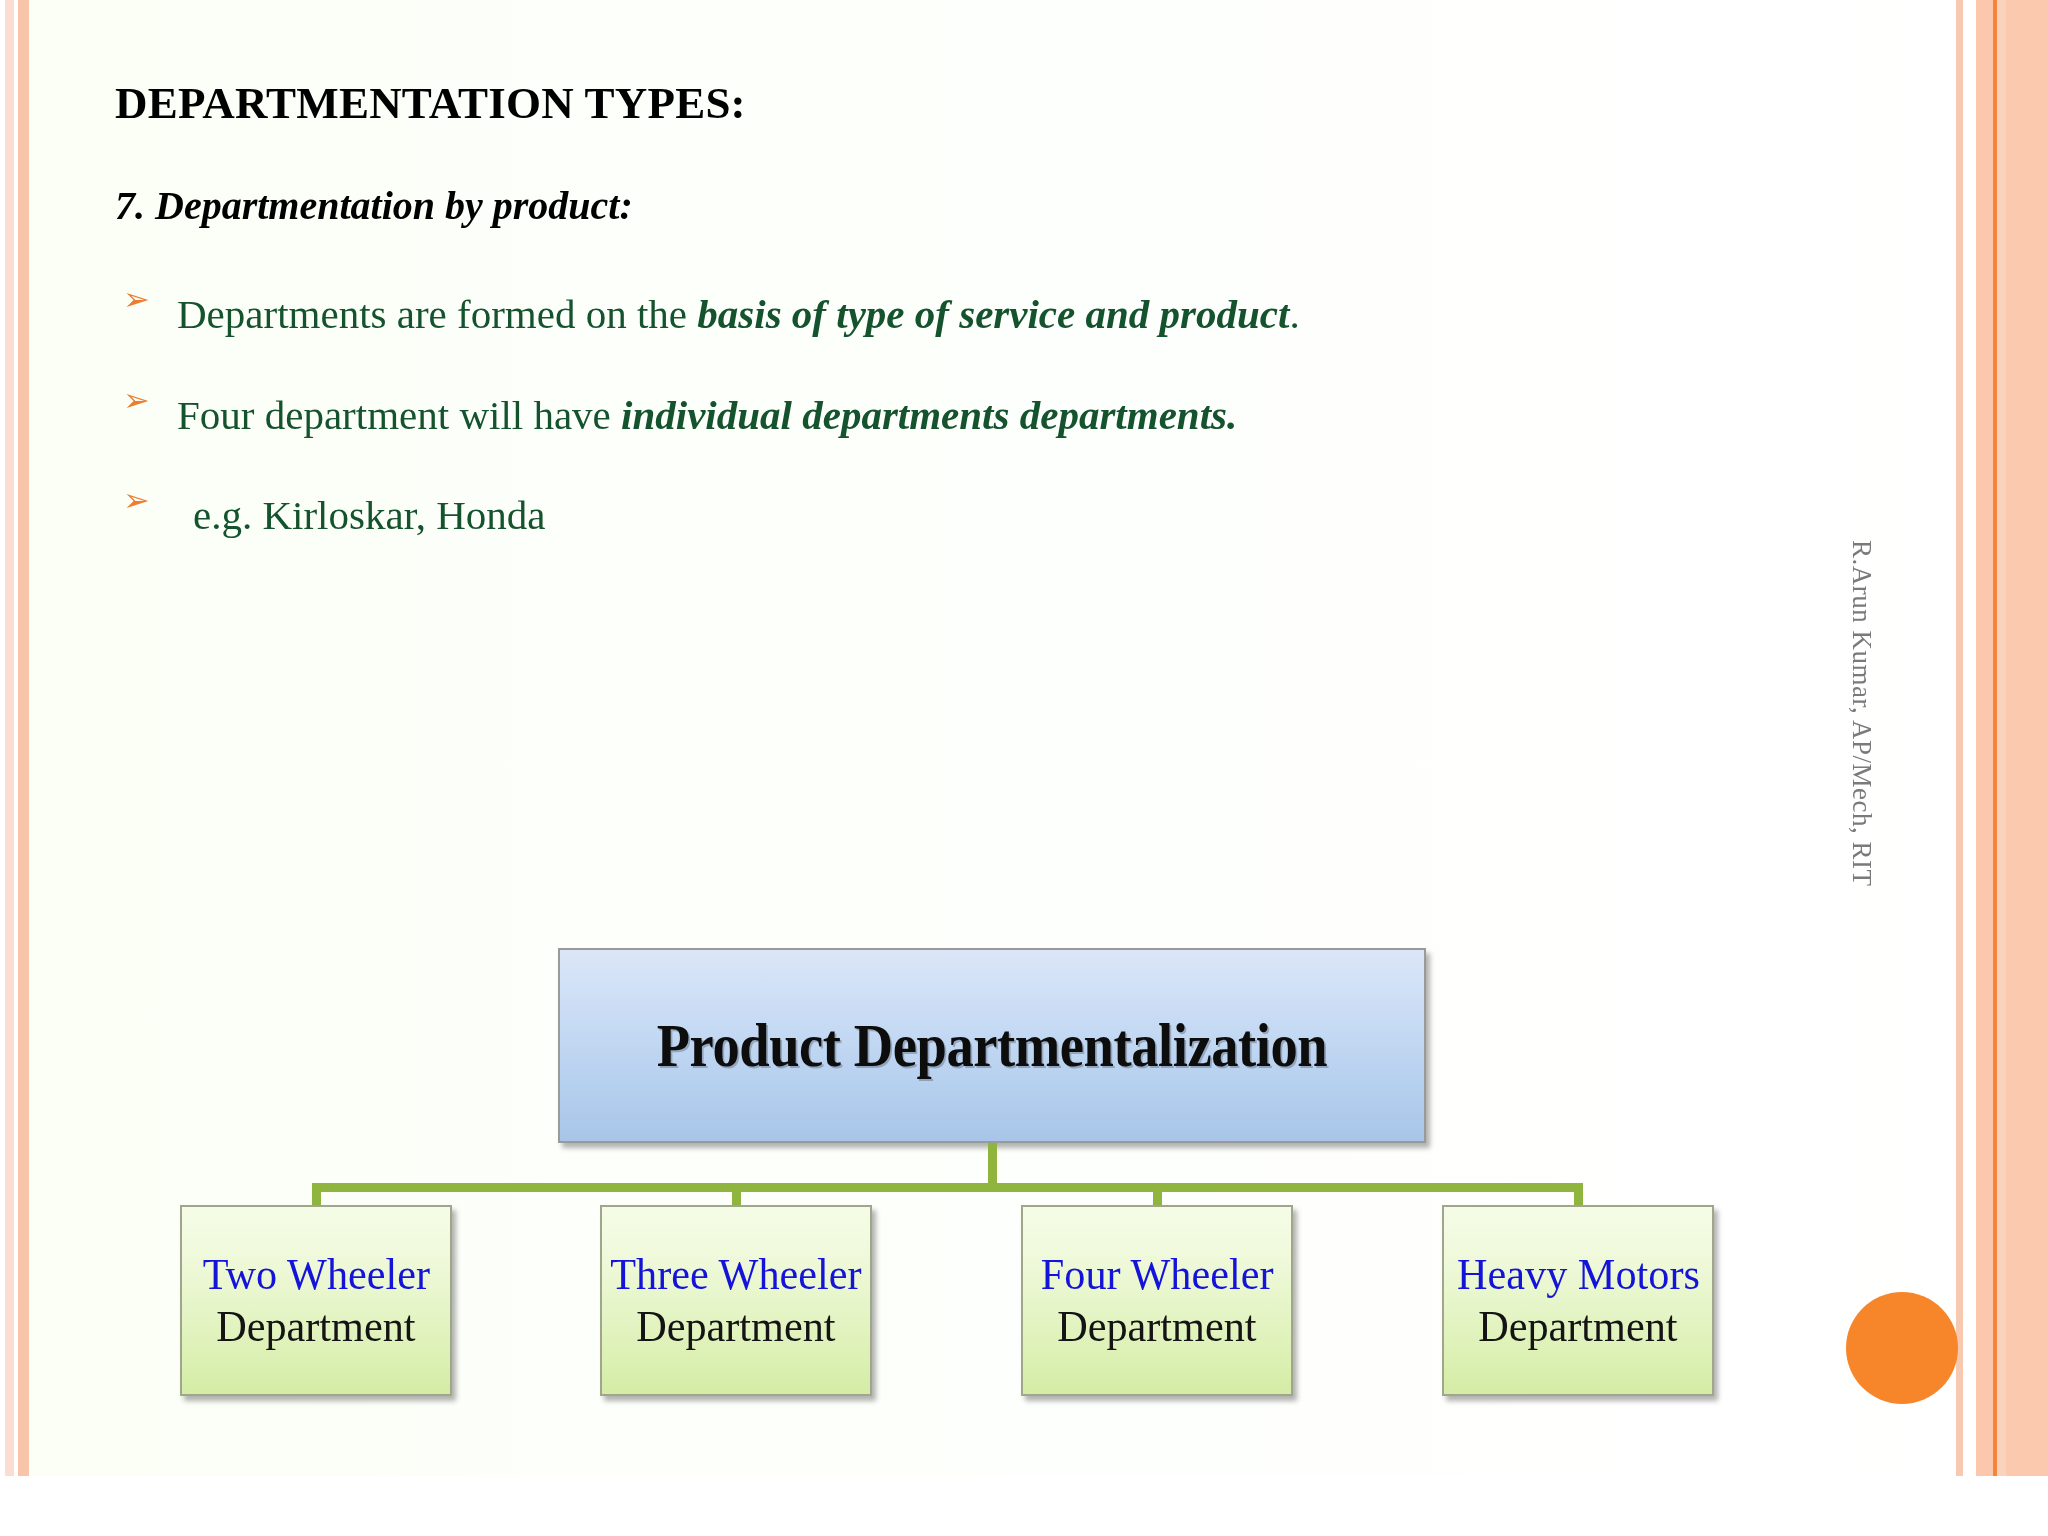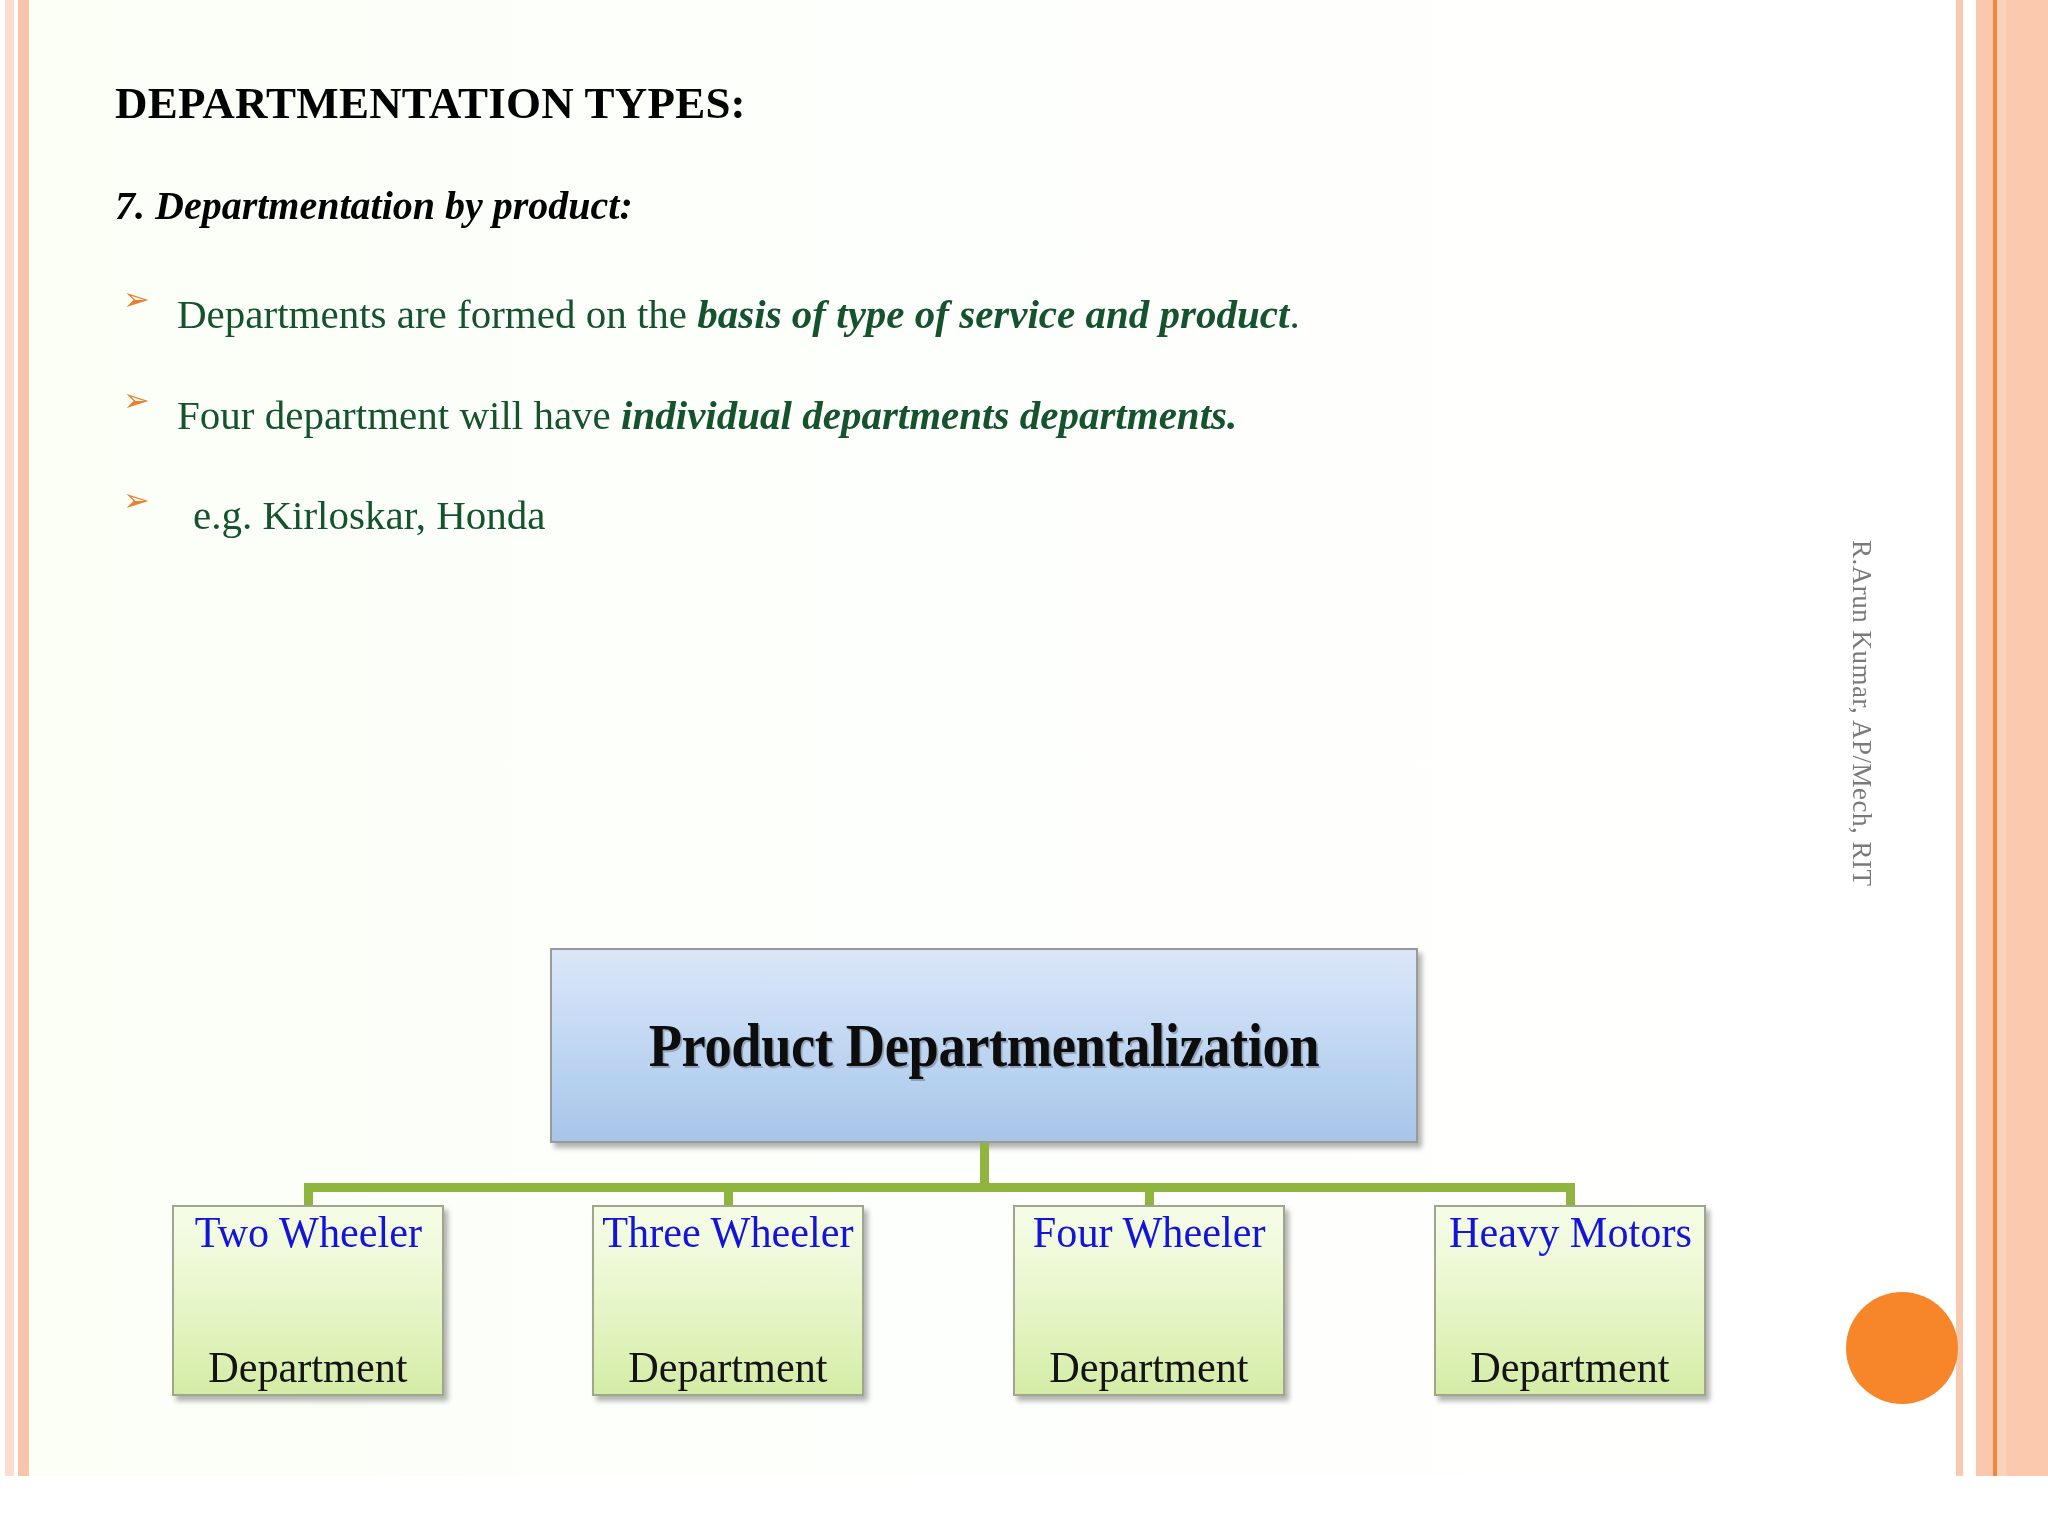--- a/index.html
+++ b/index.html
@@ -91,21 +91,21 @@
   }
   .bullet-text.nojust { text-align: left; margin-left: 16px; }
   .bullet-text b {
     font-weight: bold;
     font-style: italic;
   }
 
   
   .chart {
     position: absolute;
-    left: 0px;
+    left: 8px;
     top: 930px;
     width: 1930px;
     height: 530px;
   }
   .node {
     position: absolute;
     box-sizing: border-box;
     text-align: center;
     box-shadow: 4px 5px 5px rgba(0,0,0,0.30);
   }
@@ -134,21 +134,21 @@
   .node-child {
     top: 275px;
     width: 272px;
     height: 191px;
     border: 2px solid #9fa68c;
     background: linear-gradient(to bottom, #f4fbe3 0%, #eef8d8 25%, #dcf0b4 75%, #d3ecа4 100%);
     background: linear-gradient(to bottom, #f5fce6 0%, #eff9da 28%, #ddf1b6 78%, #d4eca6 100%);
     display: flex;
     flex-direction: column;
     align-items: center;
-    justify-content: space-between;
+    justify-content: center;
   }
   .c0 { left: 172px; }
   .c1 { left: 592px; }
   .c2 { left: 1013px; }
   .c3 { left: 1434px; }
 
   .child-line1 {
     font-size: 44px;
     color: #1414d8;
     line-height: 1.18;

